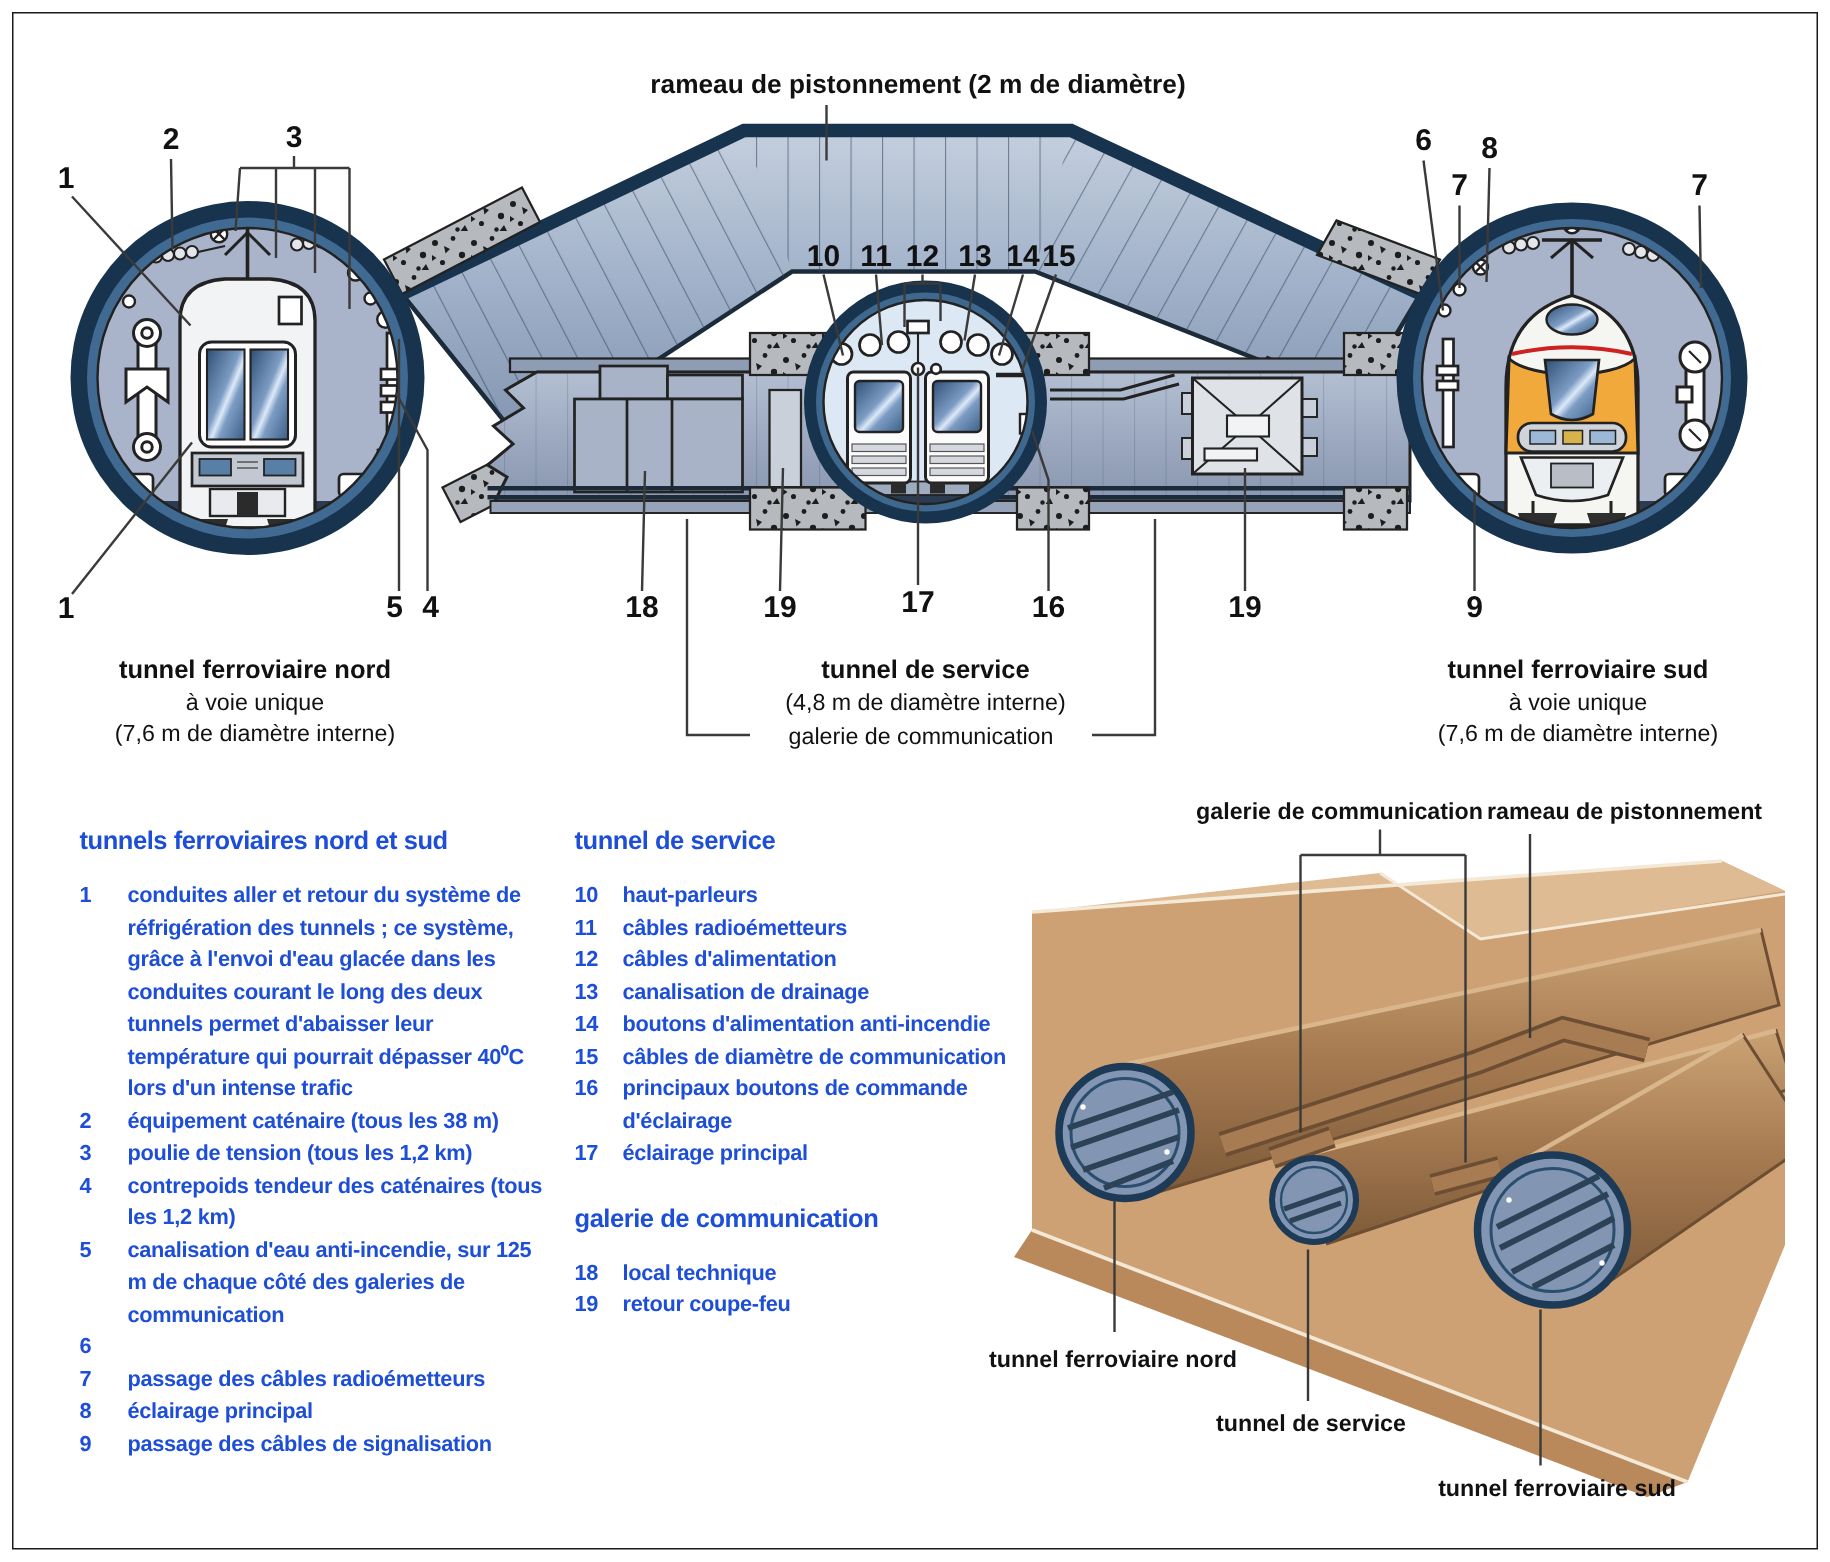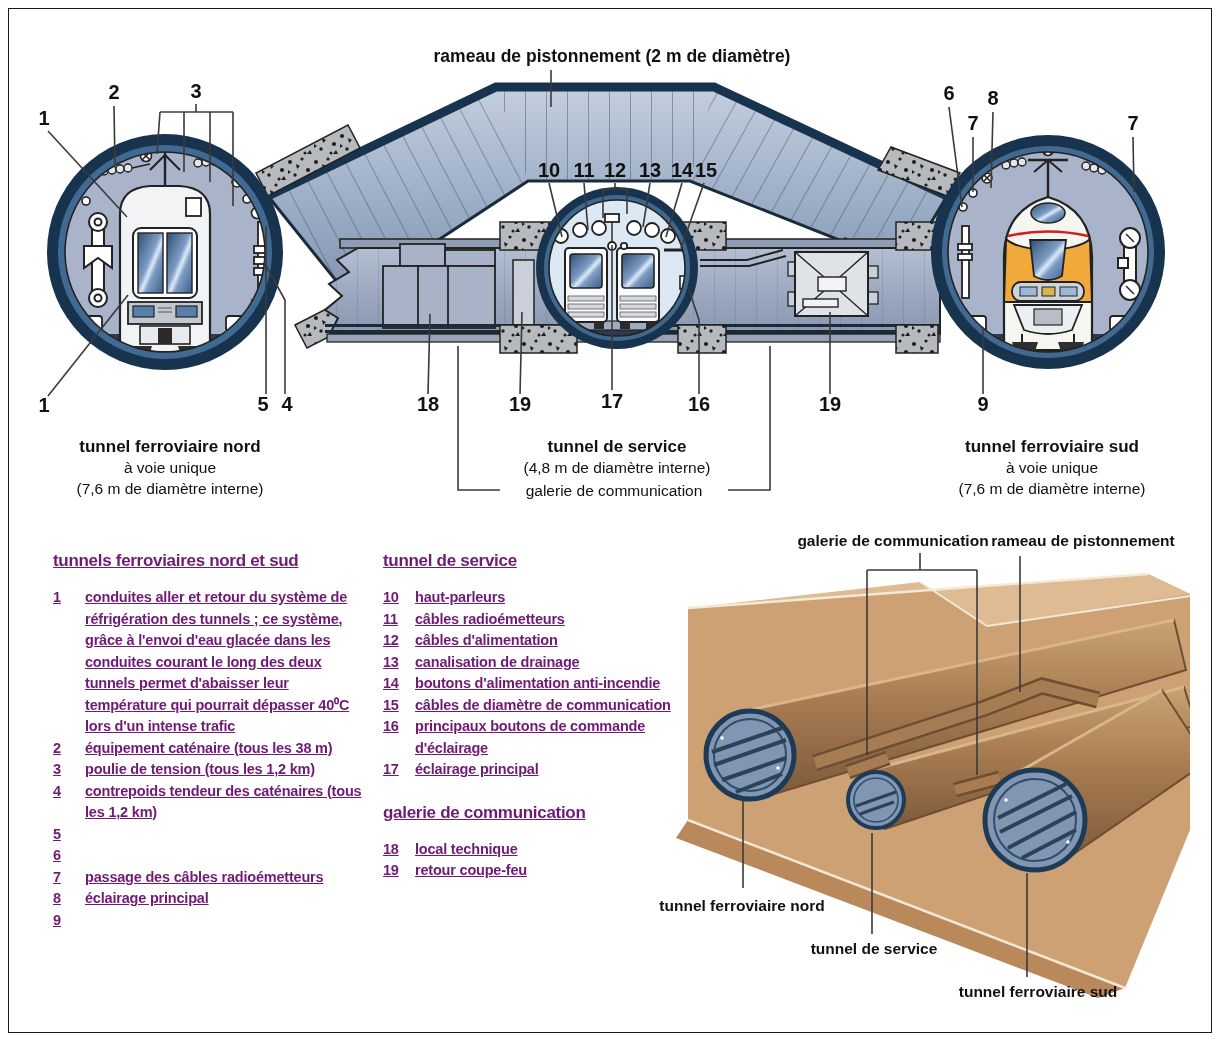--- a/index.html
+++ b/index.html
@@ -7,21 +7,21 @@
           font-family:"Liberation Sans",sans-serif;}
   #frame{position:absolute;left:8px;top:8px;right:8px;bottom:8px;border:1.6px solid #1a1a1a;pointer-events:none;}
   svg{position:absolute;left:0;top:0;}
   svg text{fill:#111;}
   .num{font:700 20px "Liberation Sans",sans-serif;}
   .cap-b{font:700 17px "Liberation Sans",sans-serif;}
   .cap-r{font:400 15.5px "Liberation Sans",sans-serif;}
   .toplabel{font:700 17.5px "Liberation Sans",sans-serif;}
   .isolabel{font:700 15.5px "Liberation Sans",sans-serif;}
   .leader{stroke:#3a3a3a;stroke-width:1.6;fill:none;}
-  .legend{position:absolute;color:#701a75;letter-spacing:-0.2px;font-weight:700;text-decoration:underline;}
+  .legend{position:absolute;color:#1d4ed8;letter-spacing:-0.2px;font-weight:700;}
   .legend h3{font-size:17px;margin:0 0 16px 0;letter-spacing:-0.3px;}
   .legend .group2 h3{margin-top:22px;}
   .li{display:grid;grid-template-columns:32px 1fr;font-size:14.5px;line-height:21.5px;}
   .legend-left{left:53px;top:551px;width:312px;}
   .legend-mid{left:383px;top:551px;width:302px;}
 </style>
 </head>
 <body>
 
 <div id="canvas">
@@ -473,34 +473,36 @@
     <div class="li">
         <span>3</span>
         <span>poulie de tension (tous les 1,2 km)</span>
       </div>
     <div class="li">
         <span>4</span>
         <span>contrepoids tendeur des caténaires (tous les 1,2 km)</span>
       </div>
     <div class="li">
         <span>5</span>
+        <span>canalisation d'eau anti-incendie, sur 125 m de chaque côté des galeries de communication</span>
       </div>
     <div class="li">
         <span>6</span>
       </div>
     <div class="li">
         <span>7</span>
         <span>passage des câbles radioémetteurs</span>
       </div>
     <div class="li">
         <span>8</span>
         <span>éclairage principal</span>
       </div>
     <div class="li">
         <span>9</span>
+        <span>passage des câbles de signalisation</span>
       </div>
   </div>
 
   <div class="legend legend-mid">
     <h3>tunnel de service</h3>
     <div class="li">
         <span>10</span>
         <span>haut-parleurs</span>
       </div>
     <div class="li">

